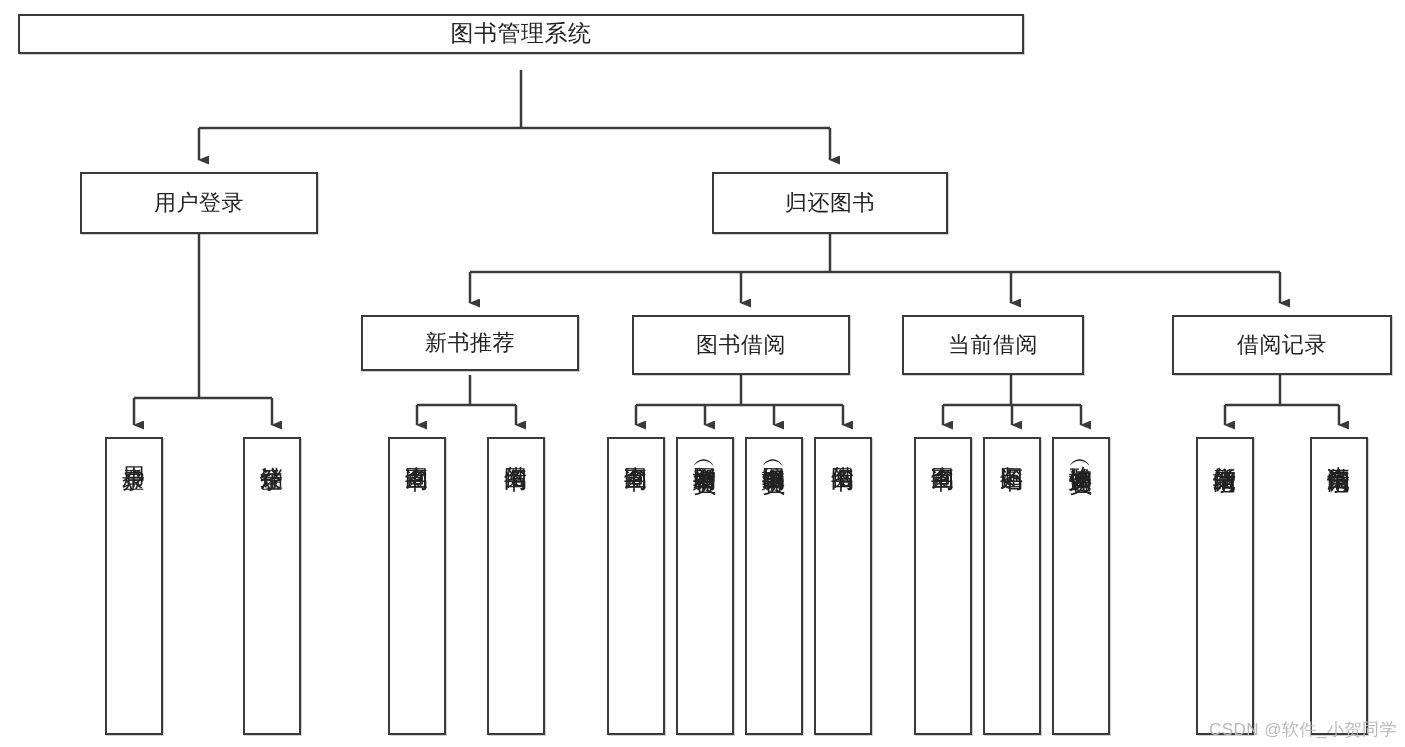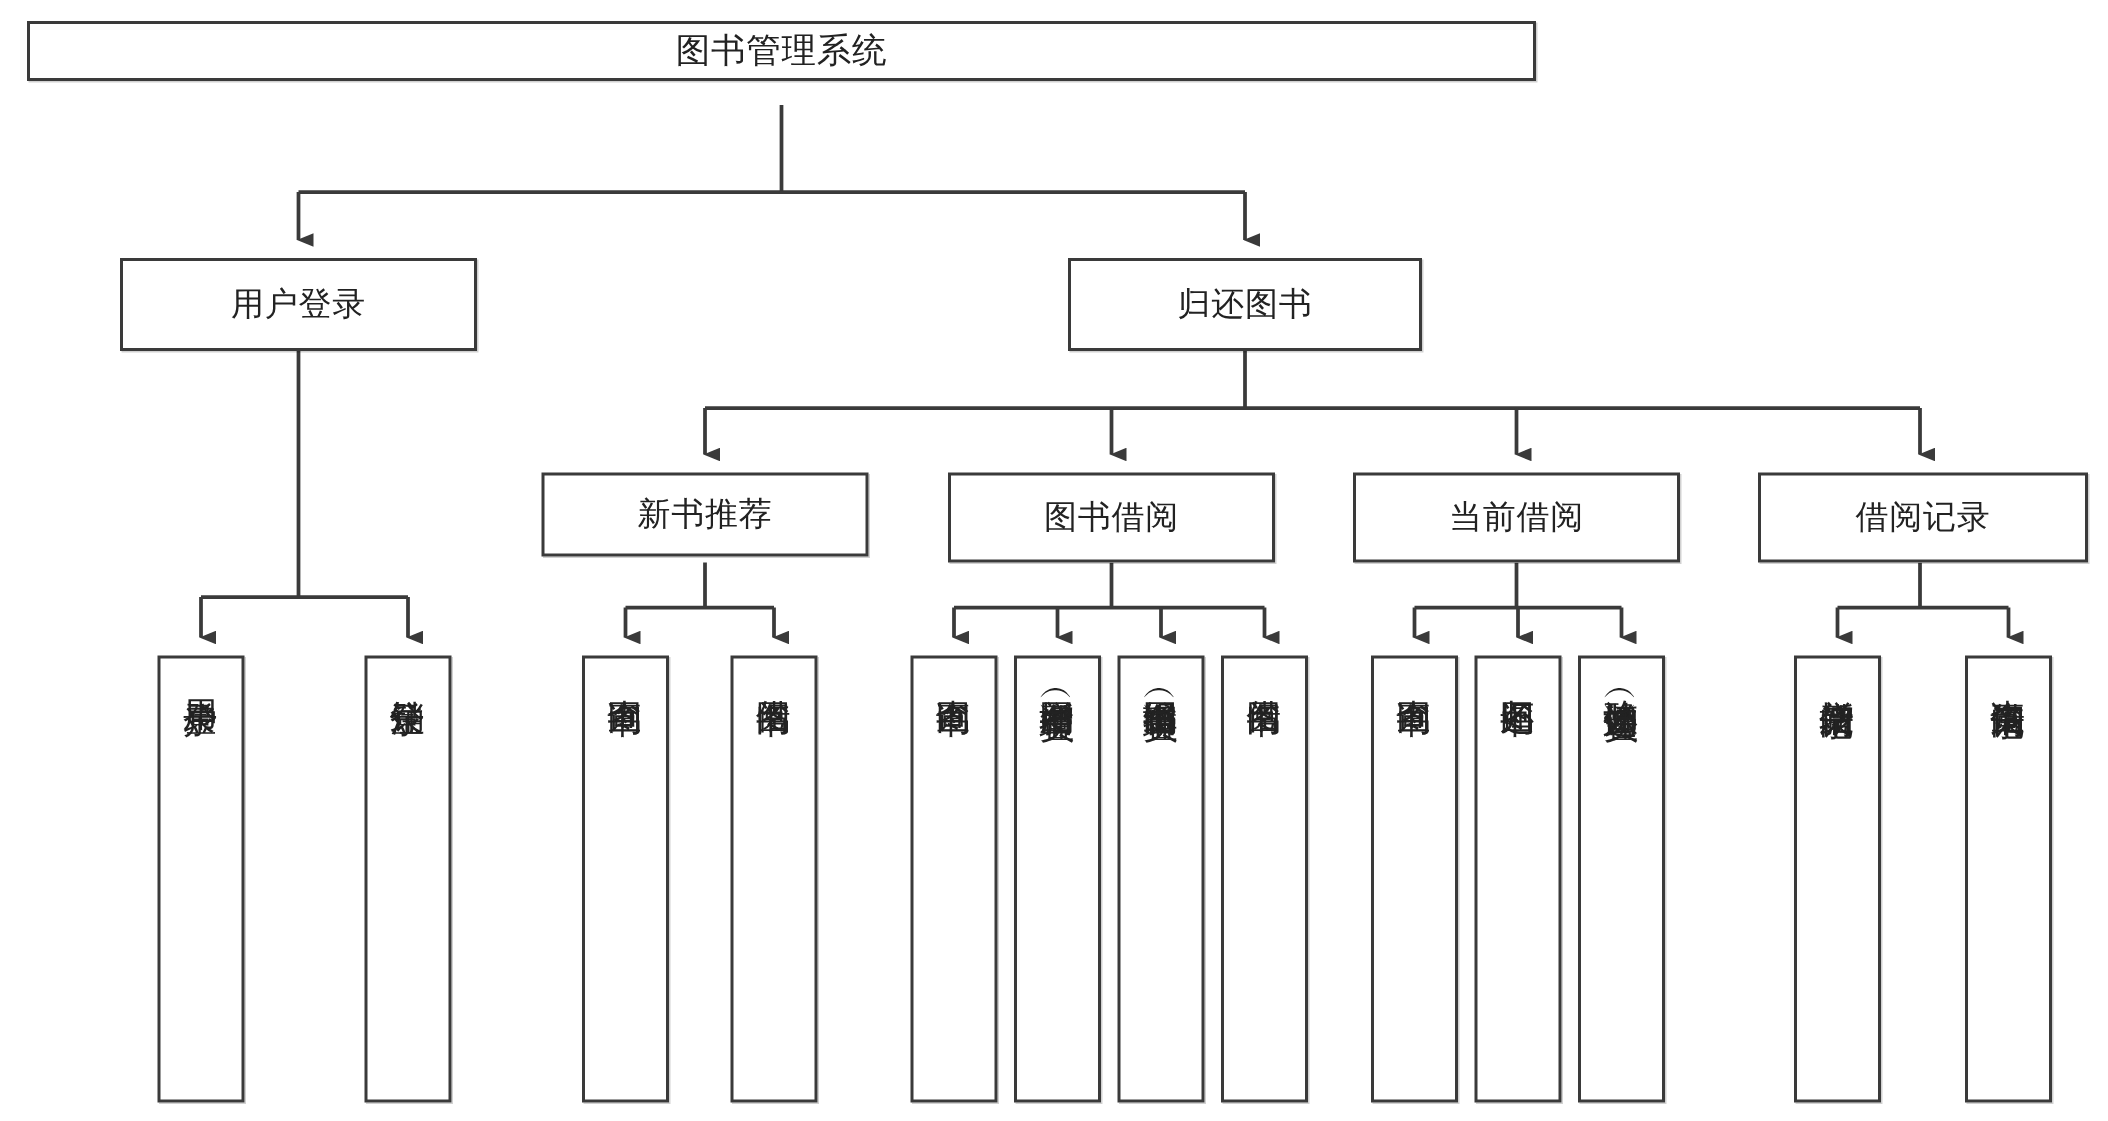--- a/index.html
+++ b/index.html
@@ -128,21 +128,21 @@
       </div>
       <div class="node horizontal" style="left: 712px; top: 172px; width: 236px; height: 62px;">
         <span class="label">归还图书</span>
       </div>
       <div class="node horizontal" style="left: 361px; top: 315px; width: 218px; height: 56px;">
         <span class="label">新书推荐</span>
       </div>
       <div class="node horizontal" style="left: 632px; top: 315px; width: 218px; height: 60px;">
         <span class="label">图书借阅</span>
       </div>
-      <div class="node horizontal" style="left: 902px; top: 315px; width: 218px; height: 60px;">
+      <div class="node horizontal" style="left: 902px; top: 315px; width: 182px; height: 60px;">
         <span class="label">当前借阅</span>
       </div>
       <div class="node horizontal" style="left: 1172px; top: 315px; width: 220px; height: 60px;">
         <span class="label">借阅记录</span>
       </div>
       <div class="node vertical" style="left: 105px; top: 437px; width: 58px; height: 298px;">
         <span class="label">用户登录</span>
       </div>
       <div class="node vertical" style="left: 243px; top: 437px; width: 58px; height: 298px;">
         <span class="label">注销登录</span>
@@ -175,13 +175,14 @@
         <span class="label">确认归还（管理员）</span>
       </div>
       <div class="node vertical" style="left: 1196px; top: 437px; width: 58px; height: 298px;">
         <span class="label">新增借阅记录</span>
       </div>
       <div class="node vertical" style="left: 1310px; top: 437px; width: 58px; height: 298px;">
         <span class="label">查询借阅记录</span>
       </div>
     </div>
 
+  <div id="watermark">CSDN @软件_小贺同学</div>
 </div>
 
 </body></html>

